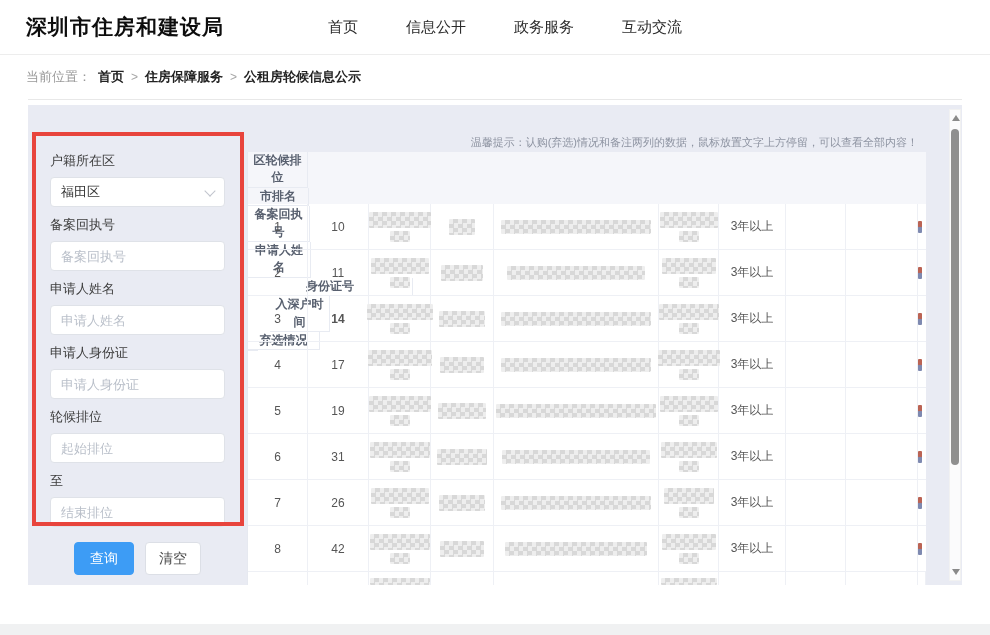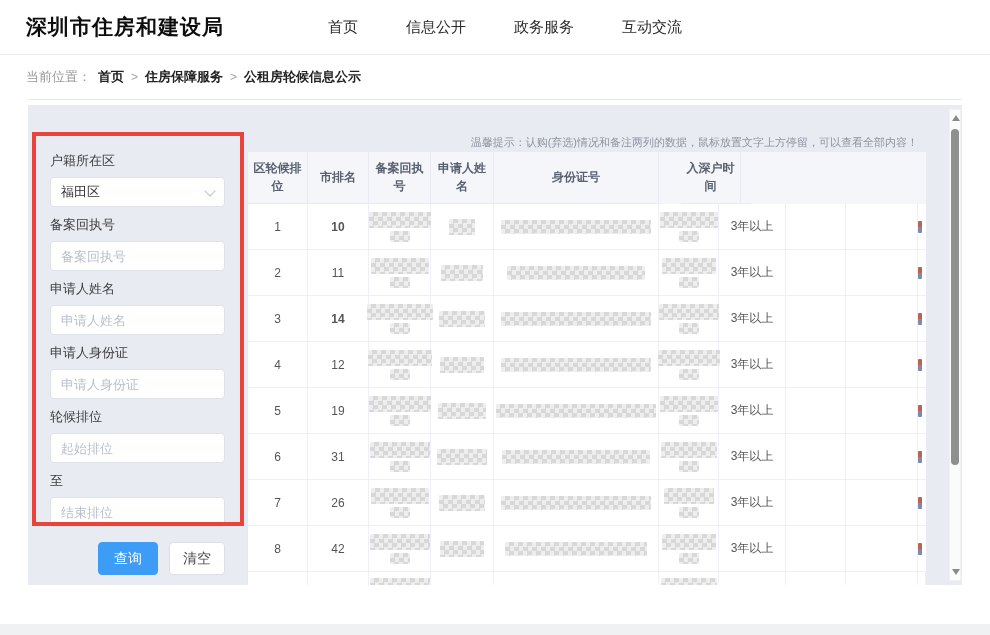--- a/index.html
+++ b/index.html
@@ -30,33 +30,33 @@
   .sidebar{position:absolute;left:0;top:0;width:219px;height:100%;padding:47px 0 0 22px;box-sizing:border-box;}
   .f-label{font-size:13px;color:#3c3c3c;margin:9px 0 7px;}
   .f-label:first-child{margin-top:0;}
   .field{width:175px;height:30px;box-sizing:border-box;border:1px solid #dfe2e8;border-radius:4px;
          background:#fff;font-size:13px;padding:0 10px;color:#333;outline:none;display:block;font-family:inherit;}
   .field::placeholder{color:#b9bfc9;}
   .selectbox{position:relative;width:175px;}
   .selectbox .field{padding-right:26px;}
   .chev{position:absolute;right:11px;top:10px;width:7px;height:7px;border-left:1.5px solid #c0c4cc;
         border-bottom:1.5px solid #c0c4cc;transform:rotate(-45deg);}
-  .btnrow{width:175px;margin-top:15px;display:flex;gap:11px;justify-content:flex-end;}
+  .btnrow{width:175px;margin-top:15px;display:flex;gap:11px;justify-content:center;}
   .btn{height:33px;border-radius:4px;font-size:14px;cursor:pointer;font-family:inherit;}
   .btn-primary{width:60px;background:#3d9cf5;border:1px solid #3d9cf5;color:#fff;}
   .btn-plain{width:56px;background:#fff;border:1px solid #dcdfe6;color:#4a4a4a;}
   
   .anno{position:absolute;left:4px;top:27px;width:212px;height:394px;border:4px solid #e8443c;
         box-sizing:border-box;pointer-events:none;z-index:6;}
   
   .tip{position:absolute;top:30px;right:44px;font-size:11px;color:#8d93a1;white-space:nowrap;}
   
   .table{position:absolute;left:219px;top:47px;width:679px;bottom:0;background:#fff;
          border-left:1px solid #e6e9f0;box-sizing:border-box;}
-  .thead{display:flex;height:52px;background:#f5f6fa;}
+  .thead{display:flex;height:52px;background:#f5f6fa;flex-direction:column;}
   .th{box-sizing:border-box;border-right:1px solid #e8ebf2;border-bottom:1px solid #e8ebf2;
       display:flex;align-items:center;justify-content:center;text-align:center;
       font-size:12px;font-weight:bold;color:#58606f;padding:0 5px;line-height:1.45;flex:none;}
   .tr{display:flex;height:46px;}
   .tr.partial{height:14px;overflow:hidden;}
   .td{box-sizing:border-box;border-right:1px solid #eef0f5;border-bottom:1px solid #eef0f5;
       display:flex;flex-direction:column;align-items:center;justify-content:center;gap:3px;
       font-size:12px;color:#555;flex:none;}
   .td.sliver,.th.sliver{border-right:none;}
   .mx{background:repeating-conic-gradient(#d4d4d4 0% 25%,#ededed 0% 50%);background-size:9px 9px;
@@ -133,26 +133,27 @@
   <div class="tip">温馨提示：认购(弃选)情况和备注两列的数据，鼠标放置文字上方停留，可以查看全部内容！</div>
 
   <div class="table">
     <div class="thead" id="thead">
         <div class="th" style="width: 60px;">区轮候排位</div>
         <div class="th" style="width: 61px;">市排名</div>
         <div class="th" style="width: 62px;">备案回执号</div>
         <div class="th" style="width: 63px;">申请人姓名</div>
         <div class="th" style="width: 165px;">身份证号</div>
         <div class="th" style="width: 60px; margin-left: 22px;">入深户时间</div>
+        <div class="th" style="width: 72px;">弃选情况</div>
         <div class="th sliver" style="width: 8px;"></div>
       </div>
     <div id="tbody">
         <div class="tr">
           <div class="td" style="width: 60px;">1</div>
-          <div class="td" style="width: 61px; font-weight: bold;">10</div>
+          <div class="td" style="width: 61px;">10</div>
           <div class="td" style="width: 62px;">
             <div class="mx" style="width: 62px; height: 16px;"></div>
             <div class="mx" style="width: 20px; height: 11px;"></div>
           </div>
           <div class="td" style="width: 63px;">
             <div class="mx" style="width: 26px; height: 16px;"></div>
           </div>
           <div class="td" style="width: 165px;">
             <div class="mx" style="width: 150px; height: 14px;"></div>
           </div>
@@ -210,21 +211,21 @@
           </div>
           <div class="td" style="width: 67px;">3年以上</div>
           <div class="td" style="width: 60px;"></div>
           <div class="td" style="width: 72px;"></div>
           <div class="td sliver" style="width: 8px;">
             <div class="frag"></div>
           </div>
         </div>
         <div class="tr">
           <div class="td" style="width: 60px;">4</div>
-          <div class="td" style="width: 61px;">12</div>
+          <div class="td" style="width: 61px;">17</div>
           <div class="td" style="width: 62px;">
             <div class="mx" style="width: 64px; height: 16px;"></div>
             <div class="mx" style="width: 20px; height: 11px;"></div>
           </div>
           <div class="td" style="width: 63px;">
             <div class="mx" style="width: 44px; height: 16px;"></div>
           </div>
           <div class="td" style="width: 165px;">
             <div class="mx" style="width: 150px; height: 14px;"></div>
           </div>

